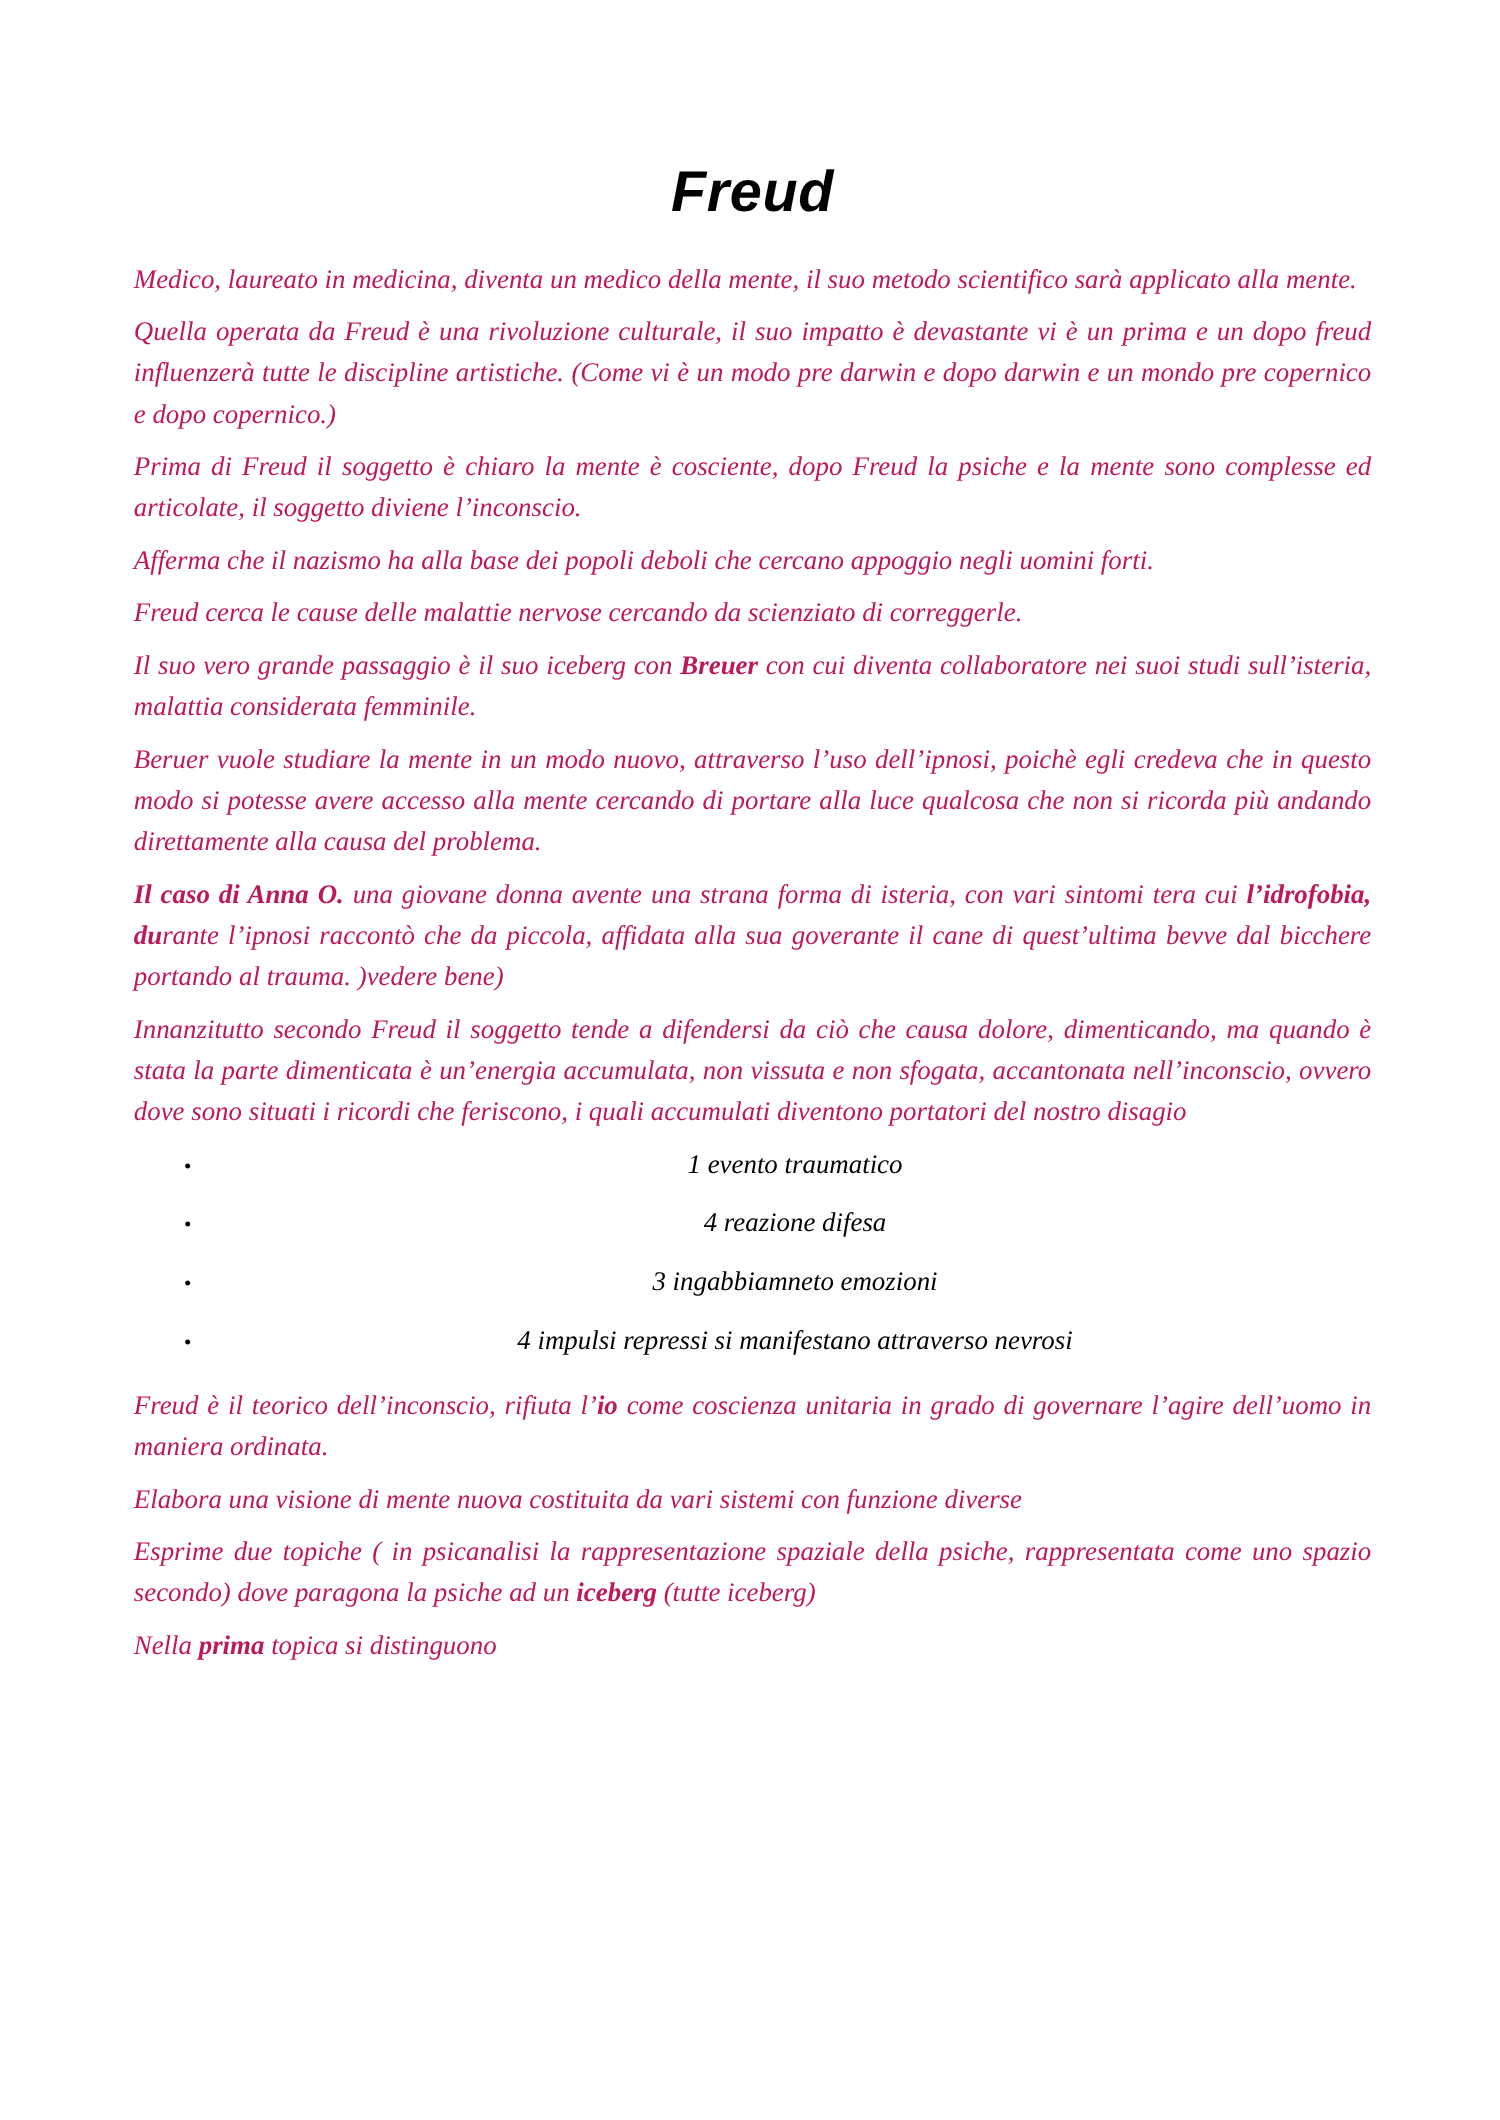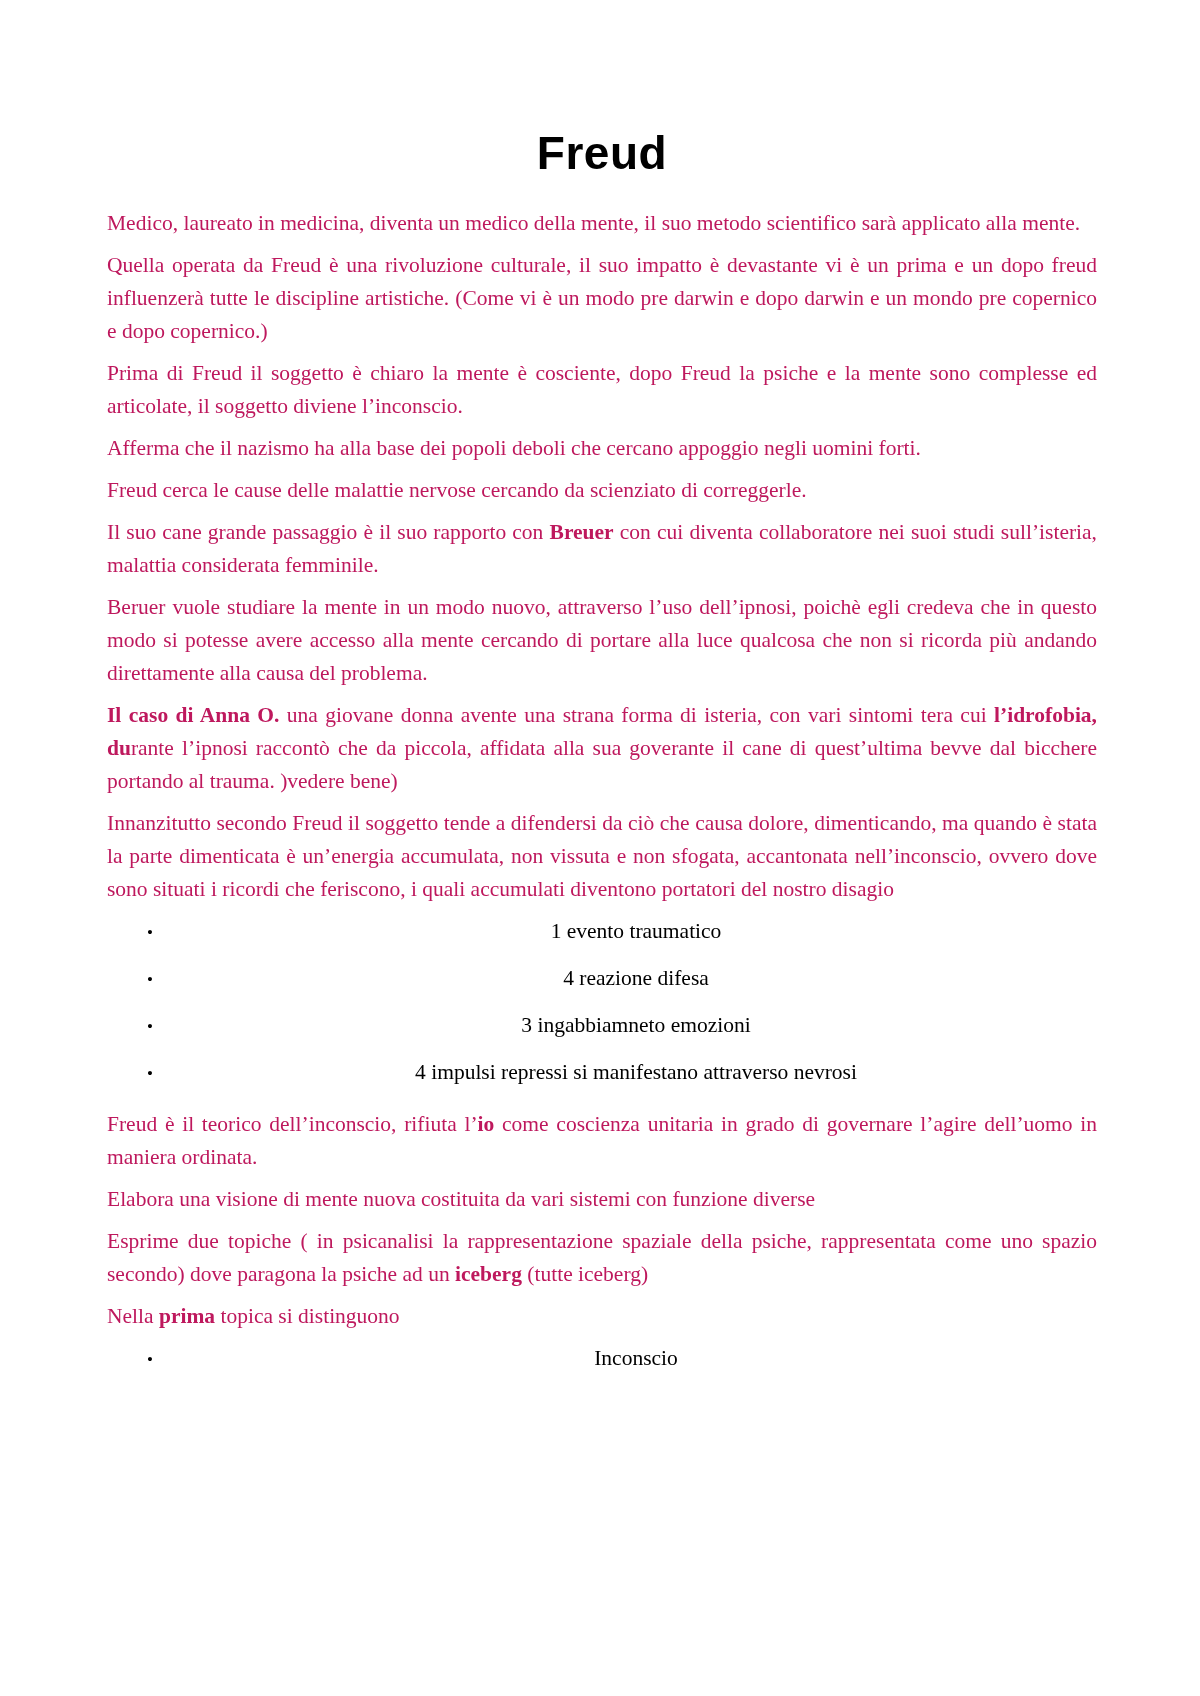--- a/index.html
+++ b/index.html
@@ -12,20 +12,21 @@
     background: #ffffff;
     overflow: hidden;
   }
   .page {
     box-sizing: border-box;
     width: 1200px;
     height: 1696px;
     padding: 126px 103px 0 107px;
     background: #ffffff;
     color: #000000;
+    font-style: italic;
   }
   .doc-title {
     font-family: "Liberation Sans", sans-serif;
     font-size: 46px;
     font-weight: 700;
     line-height: 55px;
     text-align: center;
     margin: 0 0 26px 0;
     color: #000000;
     letter-spacing: 0.5px;
@@ -72,34 +73,31 @@
 
 <div class="page">
 
   <h1 class="doc-title">Freud</h1>
 
   <p class="para"><span>Medico, laureato in medicina, diventa un medico della mente, il suo metodo scientifico sarà applicato alla mente.</span></p>
   <p class="para"><span>Quella operata da Freud è una rivoluzione culturale, il suo impatto è devastante vi è un prima e un dopo freud influenzerà tutte le discipline artistiche. (Come vi è un modo pre darwin e dopo darwin e un mondo pre copernico e dopo copernico.)</span></p>
   <p class="para"><span>Prima di Freud il soggetto è chiaro la mente è cosciente, dopo Freud la psiche e la mente sono complesse ed articolate, il soggetto diviene l’inconscio.</span></p>
   <p class="para"><span>Afferma che il nazismo ha alla base dei popoli deboli che cercano appoggio negli uomini forti.</span></p>
   <p class="para"><span>Freud cerca le cause delle malattie nervose cercando da scienziato di correggerle.</span></p>
-  <p class="para"><span>Il suo cane grande passaggio è il suo rapporto con </span><span class="bold">Breuer</span><span> con cui diventa collaboratore nei suoi studi sull’isteria, malattia considerata femminile.</span></p>
+  <p class="para"><span>Il suo vero grande passaggio è il suo iceberg con </span><span class="bold">Breuer</span><span> con cui diventa collaboratore nei suoi studi sull’isteria, malattia considerata femminile.</span></p>
   <p class="para"><span>Beruer vuole studiare la mente in un modo nuovo, attraverso l’uso dell’ipnosi, poichè egli credeva che in questo modo si potesse avere accesso alla mente cercando di portare alla luce qualcosa che non si ricorda più andando direttamente alla causa del problema.</span></p>
   <p class="para"><span class="bold">Il caso di Anna O.</span><span> una giovane donna avente una strana forma di isteria, con vari sintomi tera cui </span><span class="bold">l’idrofobia, du</span><span>rante l’ipnosi raccontò che da piccola, affidata alla sua goverante il cane di quest’ultima bevve dal bicchere portando al trauma. )vedere bene)</span></p>
   <p class="para"><span>Innanzitutto secondo Freud il soggetto tende a difendersi da ciò che causa dolore, dimenticando, ma quando è stata la parte dimenticata è un’energia accumulata, non vissuta e non sfogata, accantonata nell’inconscio, ovvero dove sono situati i ricordi che feriscono, i quali accumulati diventono portatori del nostro disagio</span></p>
 
   <ul class="bullets gap-lg">
     <li>1 evento traumatico</li>
     <li>4 reazione difesa</li>
     <li>3 ingabbiamneto emozioni</li>
     <li>4 impulsi repressi si manifestano attraverso nevrosi</li>
   </ul>
 
   <p class="para gap-md"><span>Freud è il teorico dell’inconscio, rifiuta l’</span><span class="bold">io</span><span> come coscienza unitaria in grado di governare l’agire dell’uomo in maniera ordinata.</span></p>
   <p class="para"><span>Elabora una visione di mente nuova costituita da vari sistemi con funzione diverse</span></p>
   <p class="para"><span>Esprime due topiche ( in psicanalisi la rappresentazione spaziale della psiche, rappresentata come uno spazio secondo) dove paragona la psiche ad un </span><span class="bold">iceberg</span><span> (tutte iceberg)</span></p>
   <p class="para"><span>Nella </span><span class="bold">prima</span><span> topica si distinguono</span></p>
 
-  <ul class="bullets gap-sm">
-    <li>Inconscio</li>
-  </ul>
 
 </div>
 
 </body></html>

